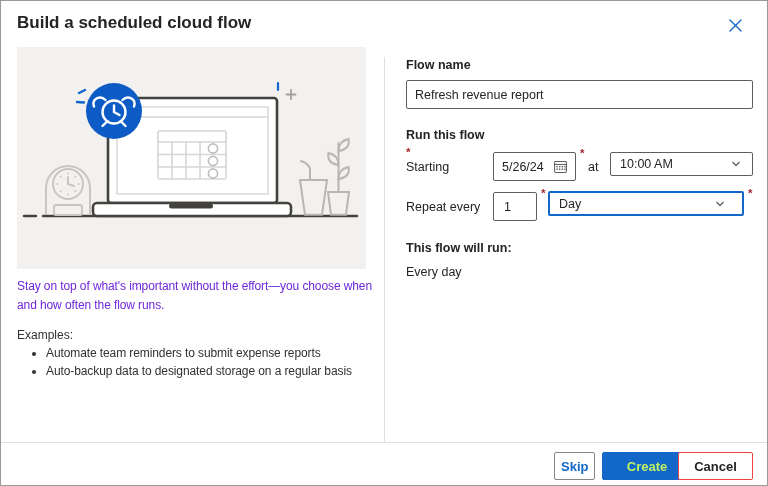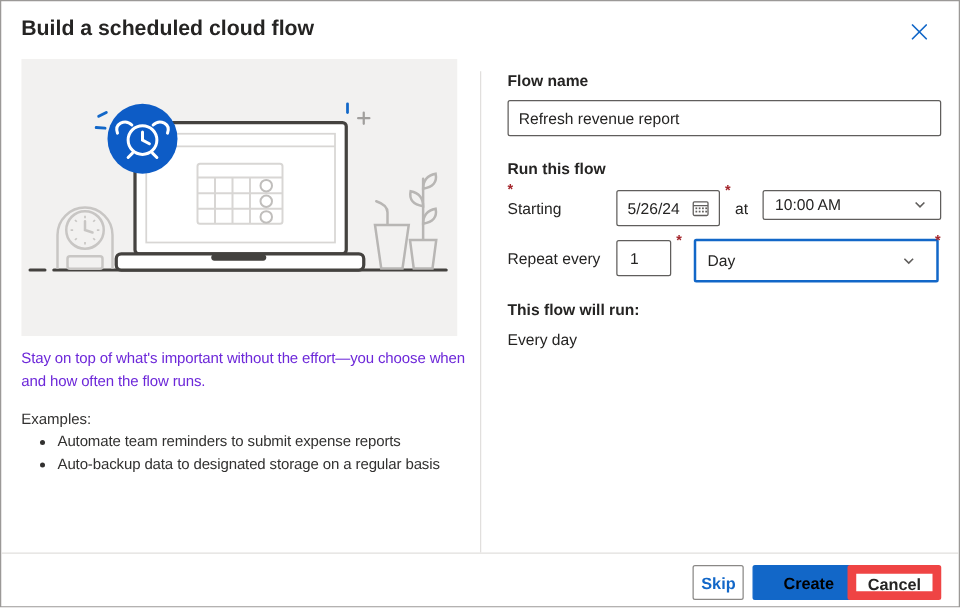--- a/index.html
+++ b/index.html
@@ -34,27 +34,27 @@
                 border:1px solid #605e5c; border-radius:2px; padding:4px 8px;
                 font-family:"Liberation Sans",sans-serif; font-size:12.5px; color:#252423; }
   .num-input { position:absolute; left:87px; top:191px; width:44px; height:29px;
                border:1px solid #605e5c; border-radius:2px; padding:0 4px 0 10px;
                font-family:"Liberation Sans",sans-serif; font-size:12.5px; color:#252423; }
   .field { position:absolute; display:flex; align-items:center; justify-content:space-between;
            border:1px solid #605e5c; border-radius:2px; background:#fff;
            font-size:12.5px; color:#252423; cursor:pointer; }
   .date-field { left:87px; top:151px; width:83px; height:29px; padding:0 7px 0 8px; }
   .time-select { left:204px; top:151px; width:143px; height:24px; padding:0 10px 0 9px; }
-  .freq-select { left:142px; top:190px; width:196px; height:35px; padding:0 16px 0 9px;
-                 border:2px solid #1267c8;margin-left:7px; }
+  .freq-select { left:142px; top:190px; width:196px; height:25px; padding:0 16px 0 9px;
+                 border:2px solid #1267c8; }
   .btn { position:absolute; top:451px; height:28px; border-radius:2px;
          font-family:"Liberation Sans",sans-serif; font-size:13px; font-weight:700; cursor:pointer; }
   .btn-skip { left:553px; width:41px; background:#fff; border:1px solid #8a8886; color:#1267c8; }
-  .btn-create { left:601px; width:90px; background:#1267c8; border:1px solid #1267c8; color:#000000; }
-  .btn-cancel { left:677px; width:75px; background:#fff; border:7px solid #ef4444; color:#252423; }
+  .btn-create { left:601px; width:90px; background:#1267c8; border:1px solid #1267c8; color:#bef264; }
+  .btn-cancel { left:677px; width:75px; background:#fff; border:1px solid #ef4444; color:#252423; }
 </style>
 </head>
 <body>
 
 <div class="dialog">
 
   <div class="title">Build a scheduled cloud flow</div>
 
   <button class="close-btn">
     <svg width="15" height="15" viewBox="0 0 15 15">

